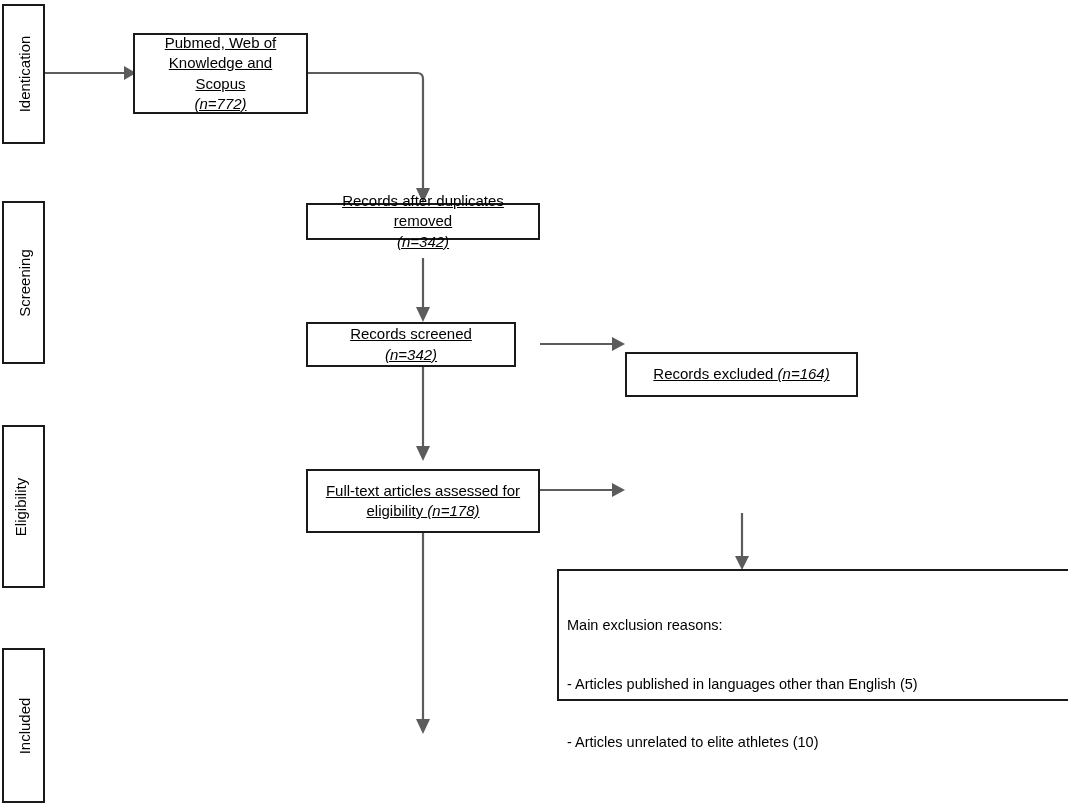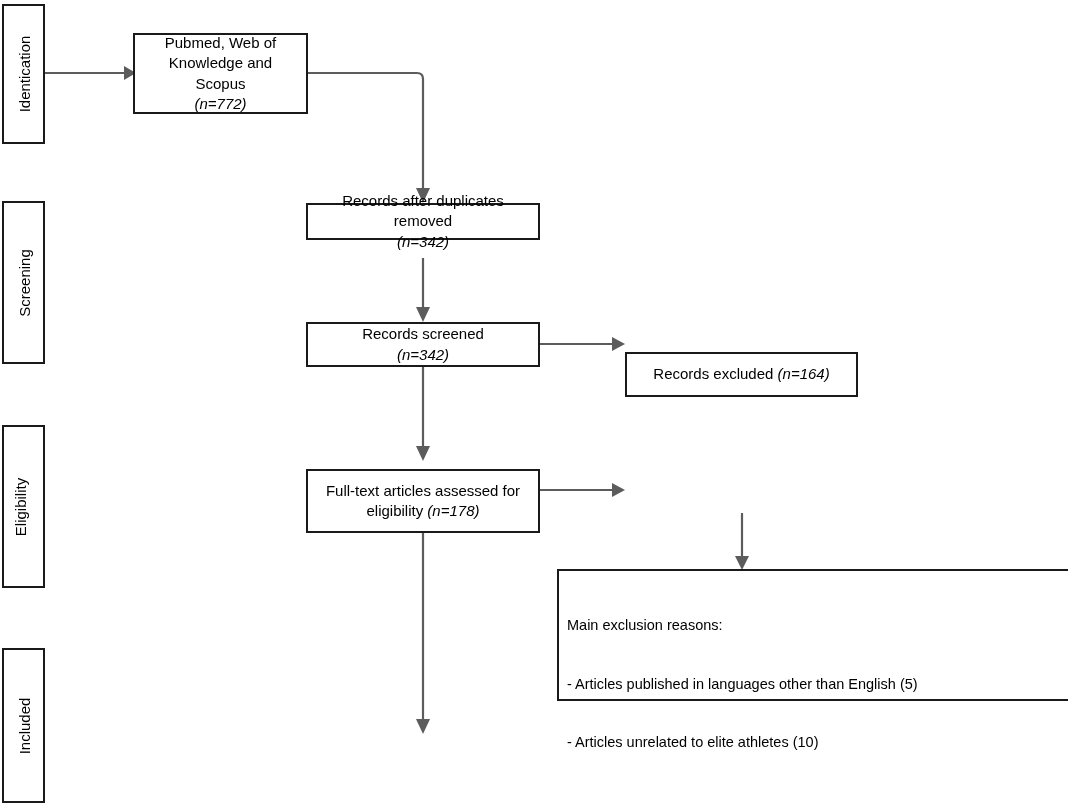--- a/index.html
+++ b/index.html
@@ -24,20 +24,21 @@
     box-sizing: border-box;
     border: 2px solid #1a1a1a;
     background: #ffffff;
     display: flex;
     align-items: center;
     justify-content: center;
     text-align: center;
     font-size: 15px;
     line-height: 1.35;
     color: #000000;
+    text-decoration: underline;
   }
   .box .txt {
     padding: 0 8px;
     width: 100%;
   }
   
   .stage {
     position: absolute;
     box-sizing: border-box;
     border: 2px solid #1a1a1a;
@@ -161,21 +162,21 @@
     </span>
   </div>
 
   <div class="box" style="left:306px; top:203px; width:234px; height:37px;">
     <span class="txt">
       <span>Records after duplicates removed</span><br>
       <span class="ital">(n=342)</span>
     </span>
   </div>
 
-  <div class="box" style="left:306px; top:322px; width:234px; height:45px;">
+  <div class="box" style="left:306px; top:322px; width:210px; height:45px;">
     <span class="txt">
       <span>Records screened</span><br>
       <span class="ital">(n=342)</span>
     </span>
   </div>
 
   <div class="box" style="left:625px; top:322px; width:233px; height:45px;margin-top:30px;">
     <span class="txt"><span>Records excluded </span><span class="ital">(n=164)</span></span>
   </div>
 

